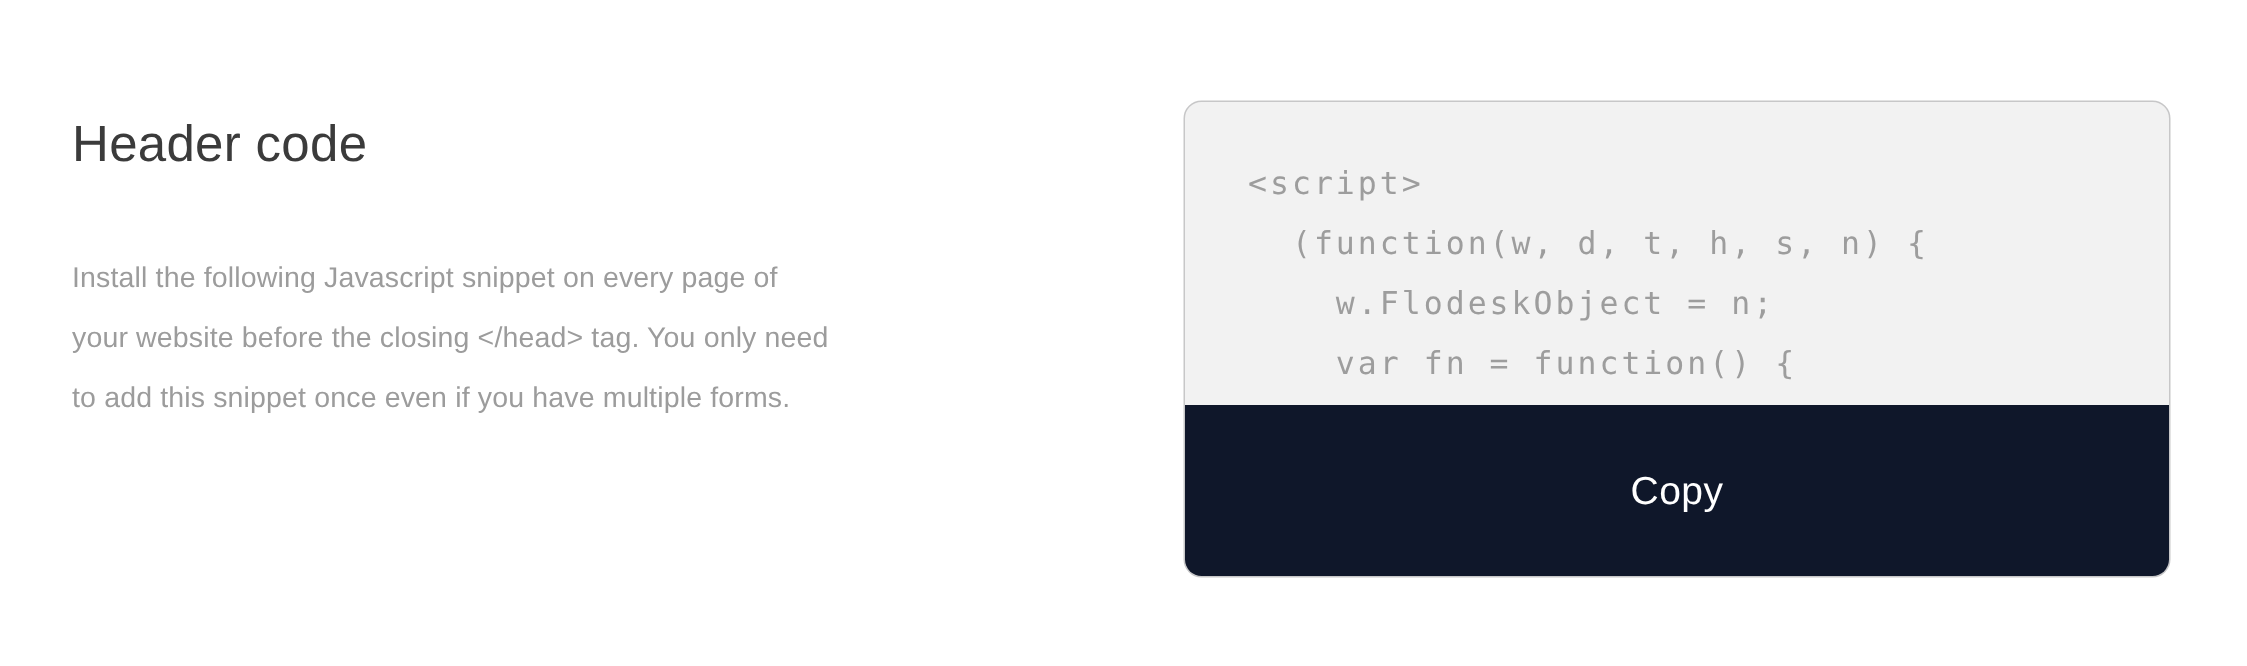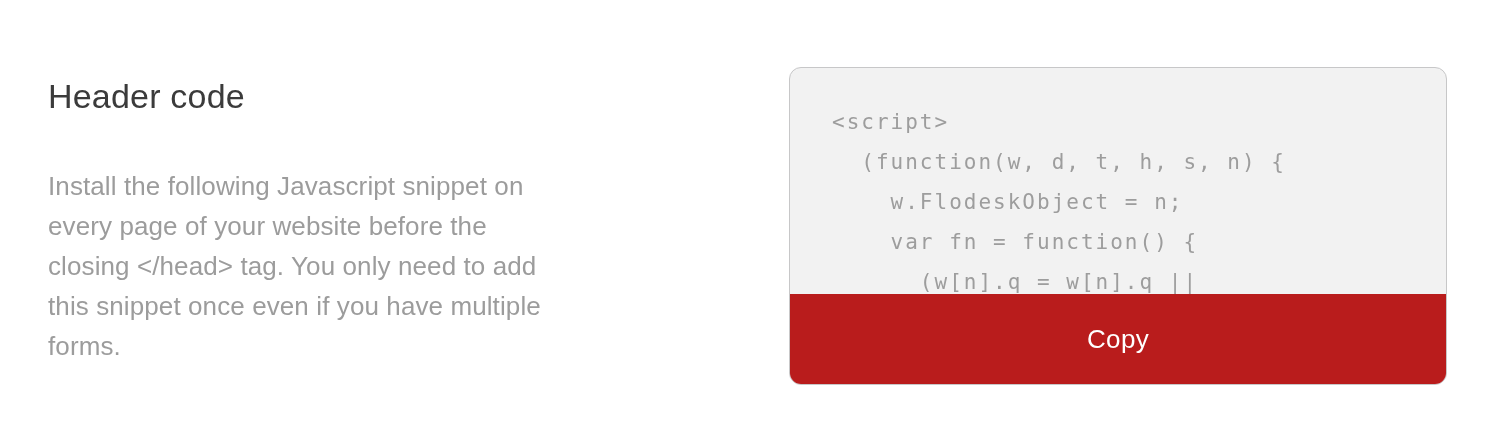--- a/index.html
+++ b/index.html
@@ -30,21 +30,21 @@
   .section-title {
     font-size: 34px;
     line-height: 44px;
     font-weight: 500;
     color: #3b3b3b;
     letter-spacing: 0.2px;
     margin-bottom: 48px;
   }
 
   .section-description {
-    font-size: 26px;
+    font-size: 19px;
     line-height: 40px;
     font-weight: 400;
     color: #9c9c9c;
     letter-spacing: 0.1px;
   }
 
   
   .code-card {
     position: absolute;
     left: 789px;
@@ -65,22 +65,22 @@
     letter-spacing: 2px;
     color: #9d9d9d;
     white-space: pre;
   }
 
   .copy-bar {
     position: absolute;
     left: 0;
     right: 0;
     bottom: 0;
-    height: 90px;
-    background: #b91c1c;
+    height: 114px;
+    background: #0f172a;
     border: none;
     width: 100%;
     display: flex;
     align-items: center;
     justify-content: center;
     cursor: pointer;
   }
 
   .copy-label {
     color: #ffffff;

